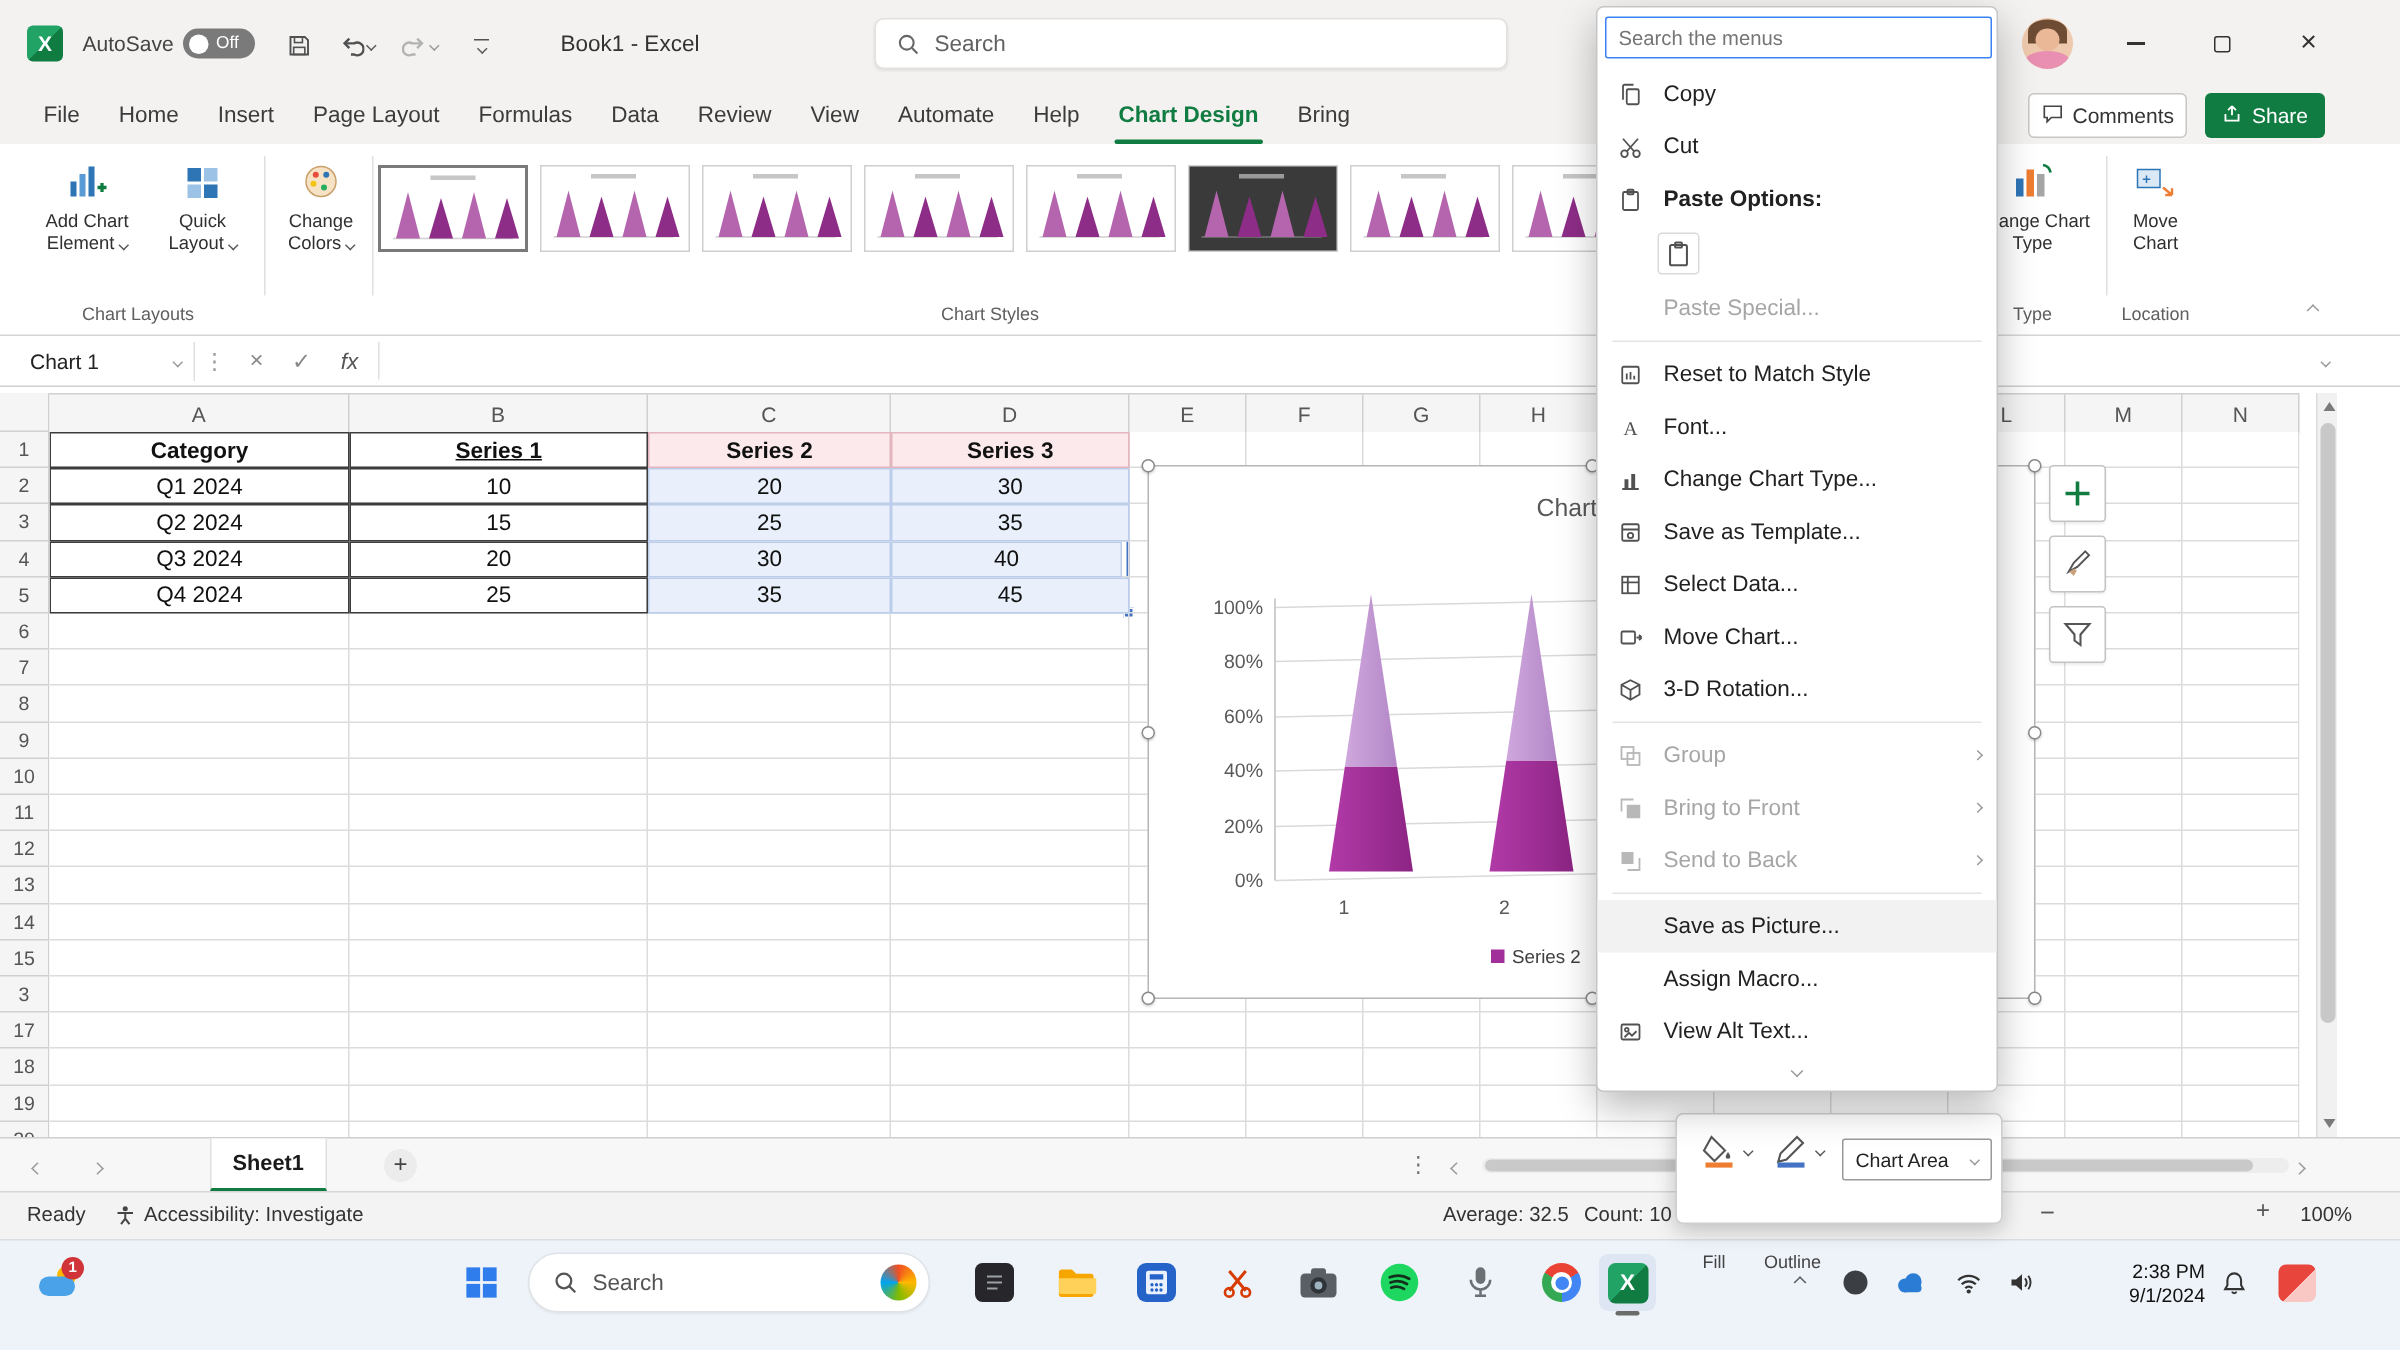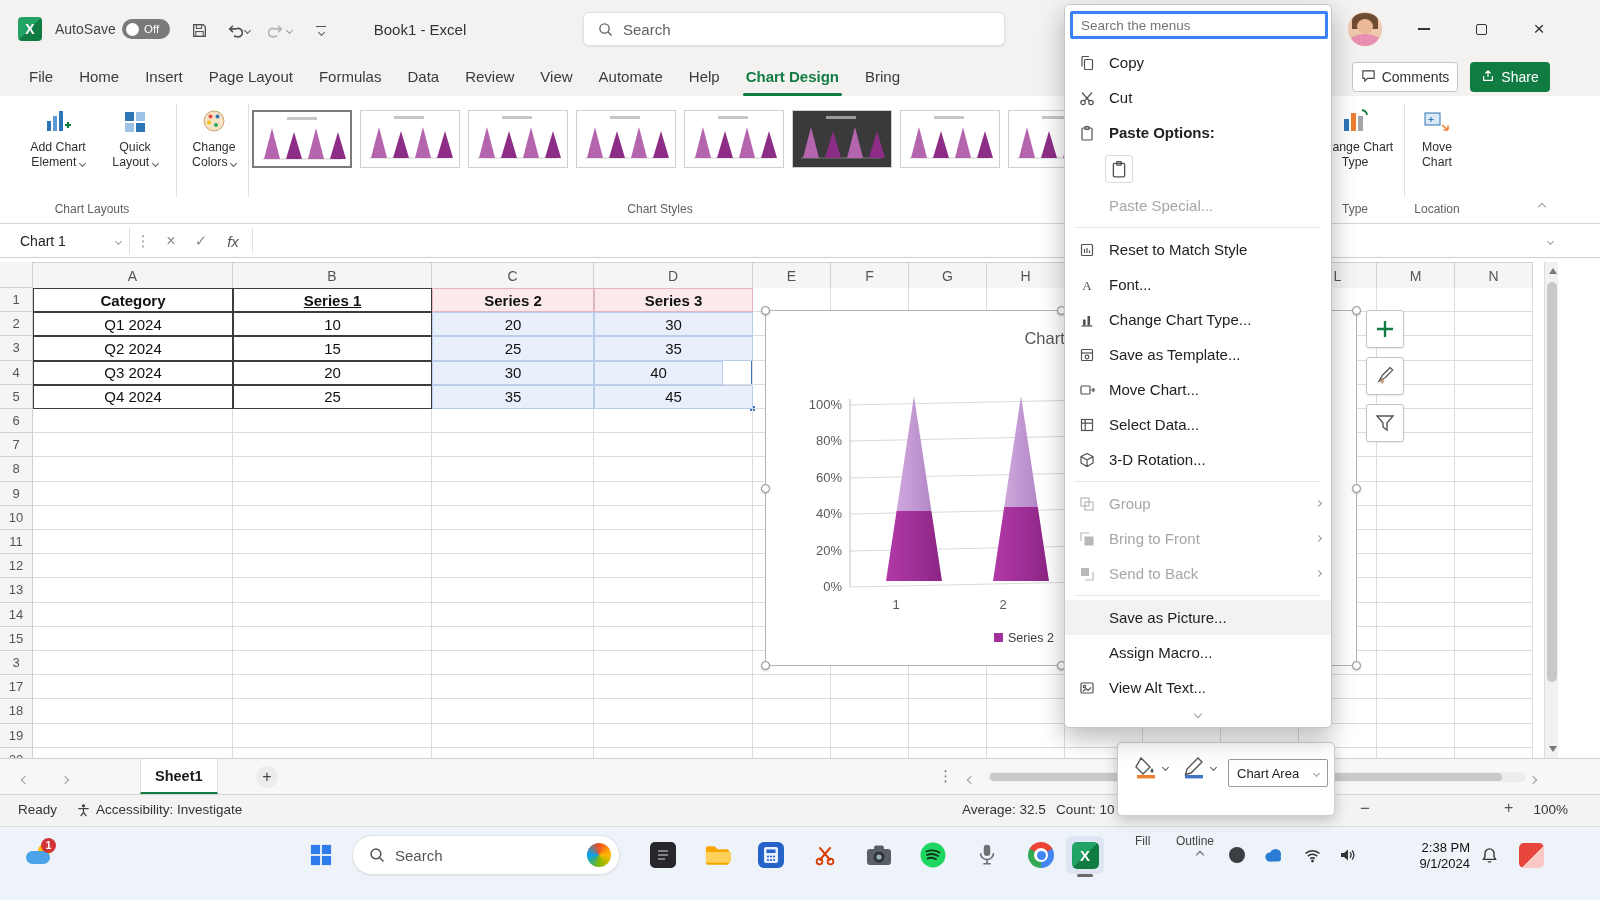--- a/index.html
+++ b/index.html
@@ -75,21 +75,21 @@
   #vsb .thumbv{position:absolute;left:2px;top:20px;width:10px;height:400px;background:#c8c8c8;border-radius:5px;}
   .tri{width:0;height:0;position:absolute;}
 
   
   #chart{left:765px;top:310px;width:592px;height:356px;background:#fff;border:1px solid #b5b5b5;z-index:5;}
   .handle{position:absolute;width:9px;height:9px;border-radius:50%;background:#fff;border:1px solid #8a8a8a;box-shadow:0 1px 2px rgba(0,0,0,.2);z-index:6;}
   .qbtn{position:absolute;left:1366px;width:38px;height:38px;background:#fff;border:1px solid #c3c3c3;border-radius:3px;display:flex;align-items:center;justify-content:center;z-index:6;box-shadow:0 1px 2px rgba(0,0,0,.08);}
 
   
   #ctxmenu{left:1064px;top:4px;width:268px;height:724px;background:#fff;border:1px solid #c6c6c6;border-radius:5px;box-shadow:0 10px 26px rgba(0,0,0,.28);z-index:50;padding-top:6px;}
-  #ctx-search{display:block;margin:0 5px;width:258px;height:28px;border:3px solid #3b82f6;border-radius:2px;font-size:13.5px;padding:0 8px;font-family:"Liberation Sans",sans-serif;color:#333;outline:none;}
+  #ctx-search{display:block;margin:0 5px;width:258px;height:28px;border:1px solid #3b82f6;border-radius:2px;font-size:13.5px;padding:0 8px;font-family:"Liberation Sans",sans-serif;color:#333;outline:none;}
   #ctx-items{margin-top:6px;}
   .menu-item{display:flex;align-items:center;height:35px;padding-left:14px;font-size:15px;color:#212121;position:relative;}
   .menu-item .mi-icon{width:22px;display:flex;align-items:center;color:#515151;}
   .menu-item .mi-label{margin-left:8px;}
   .menu-item.bold .mi-label{font-weight:700;}
   .menu-item.disabled{color:#a6a6a6;}
   .menu-item.disabled .mi-icon{color:#b8b8b8;}
   .menu-item.hover{background:#f2f2f2;}
   .mi-sub{position:absolute;right:10px;display:flex;align-items:center;}
   .menu-sep{height:1px;background:#e4e4e4;margin:4px 10px;}
@@ -457,21 +457,21 @@
     <div class="tcell dark" style="left: 200px; top: 24.2px; width: 199px; height: 24.2px;">10</div>
     <div class="tcell blue" style="left: 399px; top: 24.2px; width: 162px; height: 24.2px;">20</div>
     <div class="tcell blue" style="left: 561px; top: 24.2px; width: 159px; height: 24.2px;">30</div>
     <div class="tcell dark" style="left: 0px; top: 48.4px; width: 200px; height: 24.2px;">Q2 2024</div>
     <div class="tcell dark" style="left: 200px; top: 48.4px; width: 199px; height: 24.2px;">15</div>
     <div class="tcell blue" style="left: 399px; top: 48.4px; width: 162px; height: 24.2px;">25</div>
     <div class="tcell blue" style="left: 561px; top: 48.4px; width: 159px; height: 24.2px;">35</div>
     <div class="tcell dark" style="left: 0px; top: 72.6px; width: 200px; height: 24.2px;">Q3 2024</div>
     <div class="tcell dark" style="left: 200px; top: 72.6px; width: 199px; height: 24.2px;">20</div>
     <div class="tcell blue" style="left: 399px; top: 72.6px; width: 162px; height: 24.2px;">30</div>
-    <div class="tcell blue" style="left: 561px; top: 72.6px; width: 129px; height: 24.2px;">40</div>
+    <div class="tcell blue" style="left: 561px; top: 72.6px; width: 154px; height: 24.2px;">40</div>
     <div class="tcell dark" style="left: 0px; top: 96.8px; width: 200px; height: 24.2px;">Q4 2024</div>
     <div class="tcell dark" style="left: 200px; top: 96.8px; width: 199px; height: 24.2px;">25</div>
     <div class="tcell blue" style="left: 399px; top: 96.8px; width: 162px; height: 24.2px;">35</div>
     <div class="tcell blue" style="left: 561px; top: 96.8px; width: 159px; height: 24.2px;">45</div>
   </div>
 <div class="abs" id="vsb">
   <div class="tri" style="left:3.5px;top:6px;border-left:4px solid transparent;border-right:4px solid transparent;border-bottom:6px solid #7a7a7a"></div>
   <div class="thumbv"></div>
   <div class="tri" style="left:3.5px;bottom:6px;border-left:4px solid transparent;border-right:4px solid transparent;border-top:6px solid #7a7a7a"></div>
 </div>
@@ -624,34 +624,34 @@
             <rect x="2.5" y="2.5" width="11" height="11" rx="1"></rect>
             <path d="M2.5 6 h11"></path>
             <circle cx="8" cy="10" r="1.8"></circle>
           </svg>
         </span>
         <span class="mi-label">Save as Template...</span>
       </div>
       <div class="menu-item">
         <span class="mi-icon">
           <svg width="16" height="16" viewBox="0 0 16 16" fill="none" stroke="currentColor" stroke-width="1.2">
+            <rect x="2.5" y="2.5" width="11" height="11"></rect>
+            <path d="M2.5 6.2 h11 M6.2 2.5 v11"></path>
+          </svg>
+        </span>
+        <span class="mi-label">Select Data...</span>
+      </div>
+      <div class="menu-item">
+        <span class="mi-icon">
+          <svg width="16" height="16" viewBox="0 0 16 16" fill="none" stroke="currentColor" stroke-width="1.2">
             <rect x="2" y="4" width="9" height="8" rx="1"></rect>
             <path d="M12 8 h3.5 M15.5 8 l-1.8-1.8 M15.5 8 l-1.8 1.8"></path>
           </svg>
         </span>
         <span class="mi-label">Move Chart...</span>
-      </div>
-      <div class="menu-item">
-        <span class="mi-icon">
-          <svg width="16" height="16" viewBox="0 0 16 16" fill="none" stroke="currentColor" stroke-width="1.2">
-            <rect x="2.5" y="2.5" width="11" height="11"></rect>
-            <path d="M2.5 6.2 h11 M6.2 2.5 v11"></path>
-          </svg>
-        </span>
-        <span class="mi-label">Select Data...</span>
       </div>
       <div class="menu-item">
         <span class="mi-icon">
           <svg width="16" height="16" viewBox="0 0 16 16" fill="none" stroke="currentColor" stroke-width="1.2">
             <path d="M8 1.5 L14 4.5 V11 L8 14.5 L2 11 V4.5 Z M8 8 V14.5 M2 4.5 L8 8 L14 4.5"></path>
           </svg>
         </span>
         <span class="mi-label">3-D Rotation...</span>
       </div>
       <div class="menu-sep"></div>

